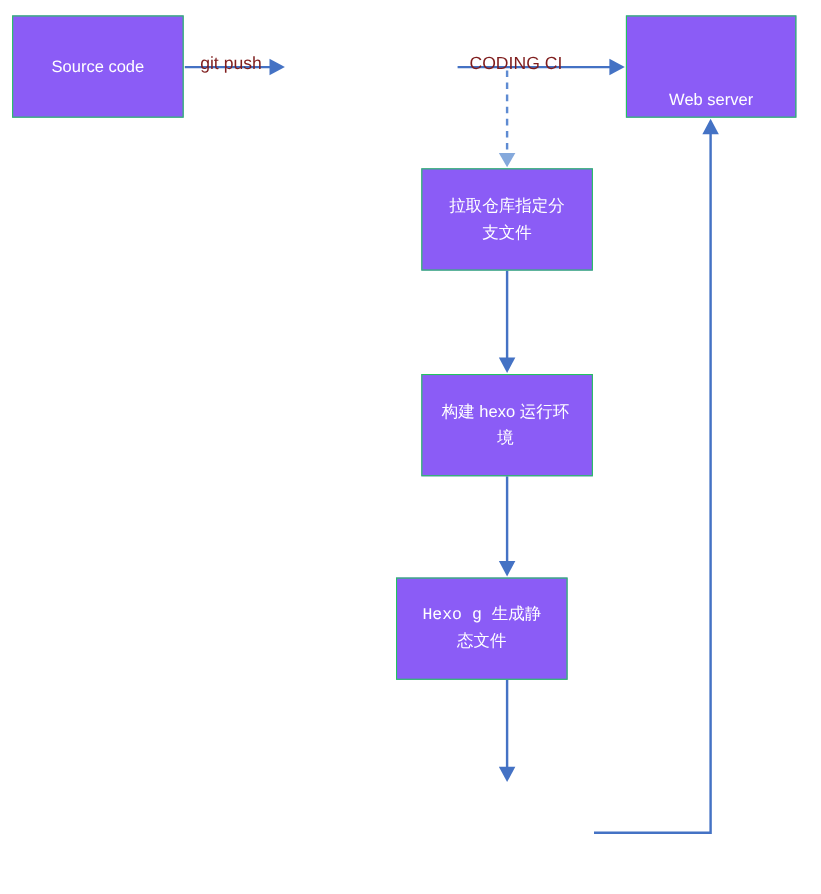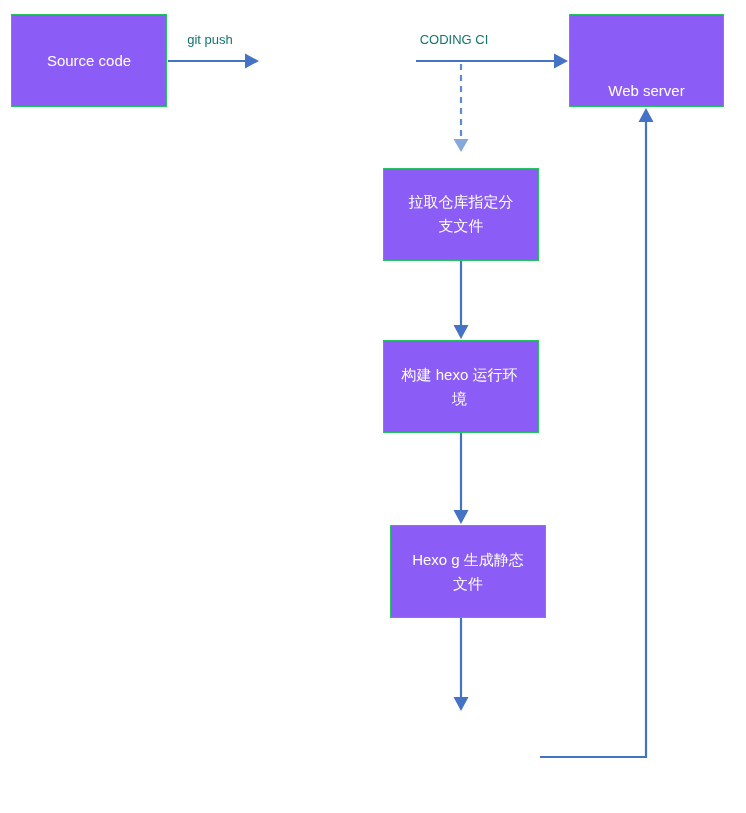--- a/index.html
+++ b/index.html
@@ -33,33 +33,34 @@
     line-height: 1.55;
     display: flex;
     align-items: center;
     justify-content: center;
     text-align: center;
     padding: 4px 18px;
   }
   .node-source      { left: 11px;  top: 14px; }
   .node-repo        { left: 260px; top: 14px; }
   .node-web         { left: 569px; top: 14px; width: 155px; align-items: flex-end; }
-  .node-pull        { left: 383px; top: 168px; font-family: Liberation Serif, serif; }
+  .node-pull        { left: 383px; top: 153px; }
   .node-build       { left: 383px; top: 340px; padding-left: 15px; }
-  .node-generate    { left: 390px; top: 525px; }
+  .node-generate    { left: 360px; top: 525px; font-family: Liberation Mono, monospace; }
   .node-scp         { left: 383px; top: 712px; }
   .edge-label {
     position: absolute;
-    color: #0f766e;
-    font-size: 13px;
+    color: #7f1d1d;
+    font-size: 16px;
     white-space: nowrap;
     transform: translateX(-50%);
+    margin-top: 18px;
   }
   .label-gitpush  { left: 210px; top: 32px; }
-  .label-codingci { left: 454px; top: 32px; }
+  .label-codingci { left: 469px; top: 32px; }
 </style>
 </head>
 <body>
 
 <div class="canvas">
 
   <svg class="connectors" viewBox="0 0 746 813" xmlns="http://www.w3.org/2000/svg">
 
     <g>
       <line x1="168" y1="61" x2="247" y2="61" stroke="#4472C4" stroke-width="2.2"></line>

